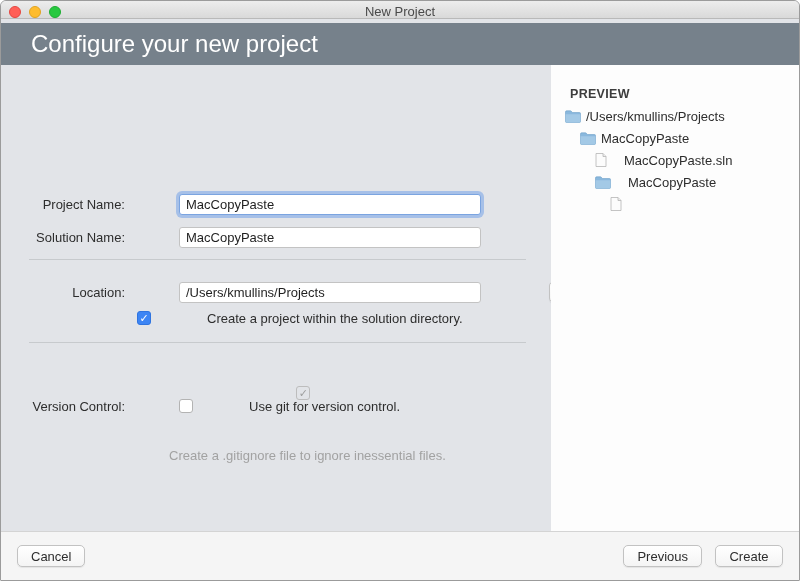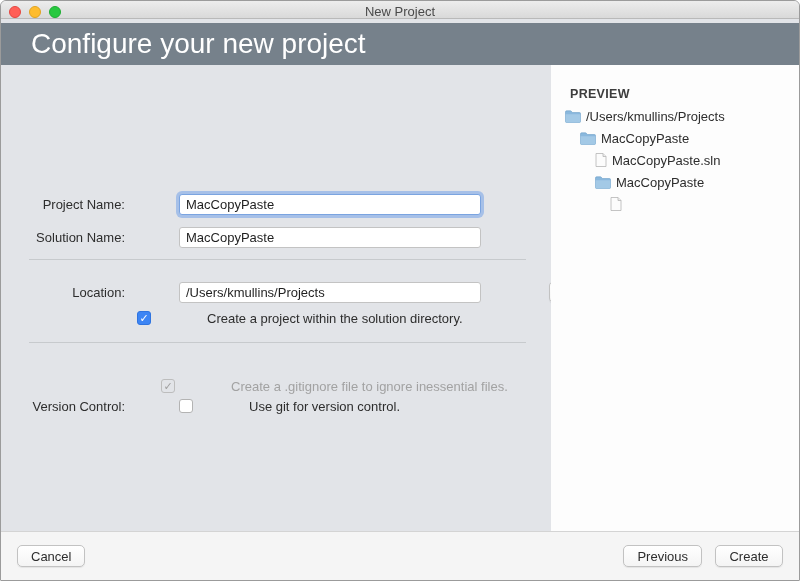--- a/index.html
+++ b/index.html
@@ -26,21 +26,21 @@
   .window-title {
     position:absolute; left:0; right:0; top:0; height:22px; line-height:21px;
     text-align:center; color:#4a4a4a; font-size:13px;
   }
 
   
   .header {
     position:absolute; left:0; top:22px; width:100%; height:42px;
     background:#76818b; display:flex; align-items:center;
   }
-  .header-title { color:#ffffff; font-size:28px; padding-left:30px; font-weight:400; }
+  .header-title { color:#ffffff; font-size:24px; padding-left:30px; font-weight:400; }
 
   
   .content { position:absolute; left:0; top:64px; width:100%; height:466px; }
   .form-area { position:absolute; left:0; top:0; width:550px; height:100%; background:#e2e4e8; }
   .preview-panel { position:absolute; left:550px; top:0; right:0; height:100%; background:#fdfdfd; }
 
   .form-row { position:absolute; display:flex; align-items:center; height:22px;gap:48px; }
   .form-label { width:130px; text-align:right; padding-right:6px; color:#2d2d2d; white-space:nowrap; }
 
   .text-field {
@@ -73,21 +73,21 @@
   .chk-label { margin-left:8px; white-space:nowrap; }
   .chk-label.disabled { color:#a2a2a2; }
 
   
   .preview-title { position:absolute; left:19px; top:22px; font-weight:bold; font-size:12.5px; color:#3d3d3d; letter-spacing:0.3px; }
   .tree { position:absolute; left:0; top:40px; right:0; }
   .tree-row { display:flex; align-items:center; height:22px; white-space:nowrap; }
   .tree-row .icon { display:inline-flex; margin-right:5px; flex:0 0 auto; }
   .indent-0 { padding-left:14px; }
   .indent-1 { padding-left:29px; }
-  .indent-2 { padding-left:44px; }
+  .indent-2 { padding-left:44px;gap:12px; }
   .indent-3 { padding-left:59px; }
   .tree-label { color:#2d2d2d; font-size:13px; }
 
   
   .footer {
     position:absolute; left:0; top:530px; width:100%; height:49px;
     background:#f5f5f5; border-top:1px solid #d4d4d4;
   }
   .footer .btn { position:absolute; top:13px; }
   .btn-cancel   { left:16px;  min-width:61px; }
@@ -140,21 +140,21 @@
       </div>
 
       <div class="divider" style="top:277px;"></div>
 
       <div class="form-row" style="left:0; top:291px;margin-top:39px;">
         <span class="form-label">Version Control:</span>
         <span class="checkbox"></span>
         <span class="chk-label">Use git for version control.</span>
       </div>
 
-      <div class="form-row" style="left:160px; top:310px;">
+      <div class="form-row" style="left:160px; top:321px;flex-direction:column;">
         <span class="checkbox disabled"></span>
         <span class="chk-label disabled">Create a .gitignore file to ignore inessential files.</span>
       </div>
 
     </div>
 
     <div class="preview-panel">
       <div class="preview-title">PREVIEW</div>
       <div class="tree">
 

